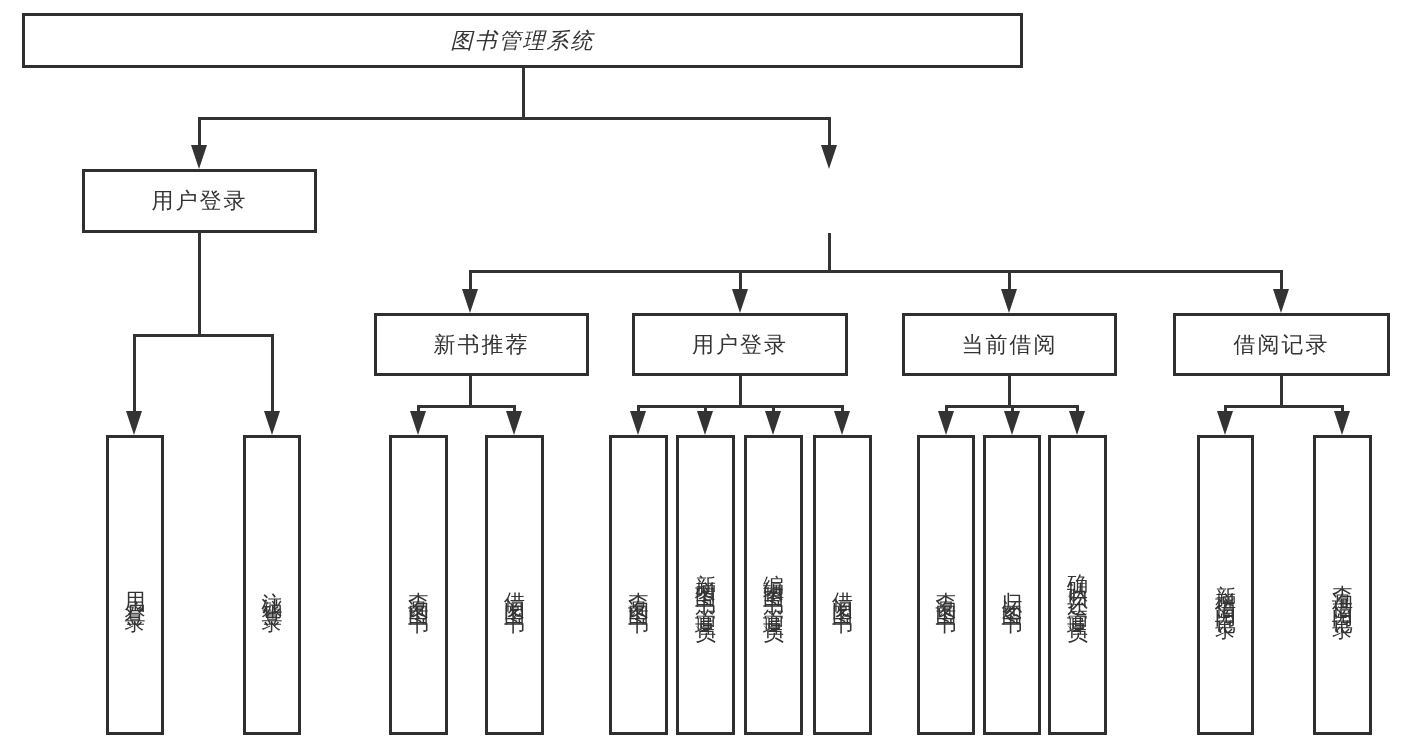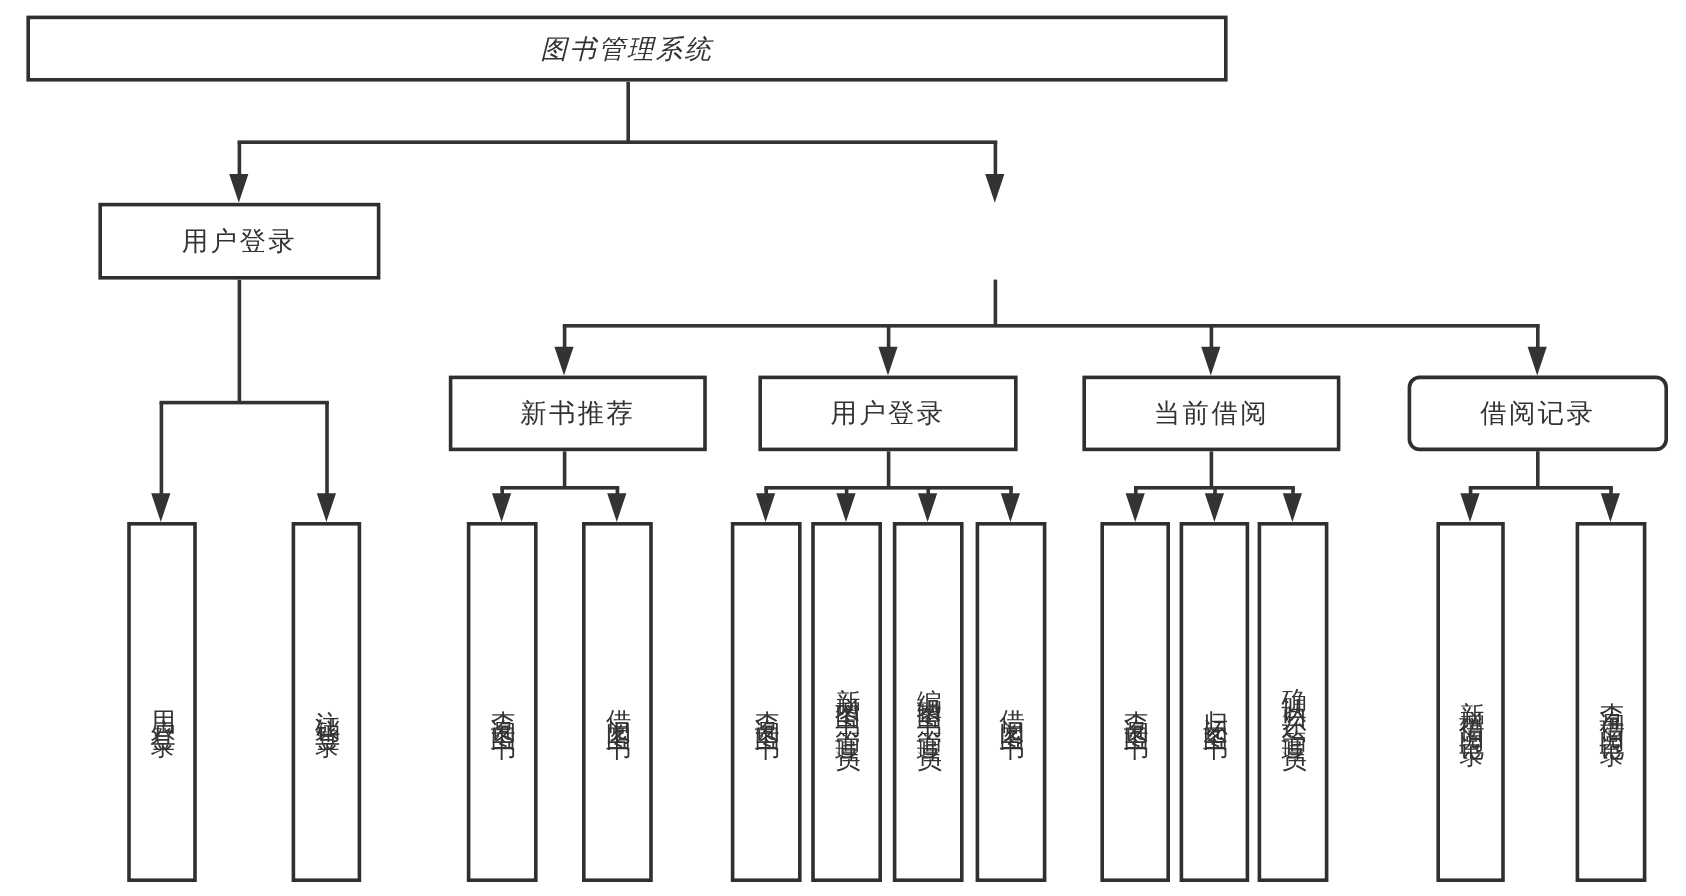--- a/index.html
+++ b/index.html
@@ -114,21 +114,21 @@
     <div class="line" style="left: 1223.5px; top: 404.5px; width: 120px; height: 3px;"></div>
     <div class="line" style="left: 1223.5px; top: 406px; width: 3px; height: 9px;"></div>
     <div class="arrowhead" style="left: 1217px; top: 411px;"></div>
     <div class="line" style="left: 1340.5px; top: 406px; width: 3px; height: 9px;"></div>
     <div class="arrowhead" style="left: 1334px; top: 411px;"></div>
     <div class="node" style="left: 22px; top: 13px; width: 1001px; height: 55px; font-style: italic;">图书管理系统</div>
     <div class="node" style="left: 82px; top: 169px; width: 235px; height: 64px;">用户登录</div>
     <div class="node" style="left: 374px; top: 313px; width: 215px; height: 63px;">新书推荐</div>
     <div class="node" style="left: 632px; top: 313px; width: 216px; height: 63px;">用户登录</div>
     <div class="node" style="left: 902px; top: 313px; width: 215px; height: 63px;">当前借阅</div>
-    <div class="node" style="left: 1173px; top: 313px; width: 217px; height: 63px; border-radius: 10px;">借阅记录</div>
+    <div class="node" style="left: 1173px; top: 313px; width: 217px; height: 63px;">借阅记录</div>
     <div class="node vert" style="left: 106px; top: 435px; width: 58px; height: 300px;">用户登录</div>
     <div class="node vert" style="left: 243px; top: 435px; width: 58px; height: 300px;">注销登录</div>
     <div class="node vert" style="left: 389px; top: 435px; width: 59px; height: 300px;">查询图书</div>
     <div class="node vert" style="left: 485px; top: 435px; width: 59px; height: 300px;">借阅图书</div>
     <div class="node vert" style="left: 609px; top: 435px; width: 59px; height: 300px;">查询图书</div>
     <div class="node vert" style="left: 676px; top: 435px; width: 59px; height: 300px;">新增图书（管理员）</div>
     <div class="node vert" style="left: 744px; top: 435px; width: 59px; height: 300px;">编辑图书（管理员）</div>
     <div class="node vert" style="left: 813px; top: 435px; width: 59px; height: 300px;">借阅图书</div>
     <div class="node vert" style="left: 917px; top: 435px; width: 58px; height: 300px;">查询图书</div>
     <div class="node vert" style="left: 983px; top: 435px; width: 58px; height: 300px;">归还图书</div>

